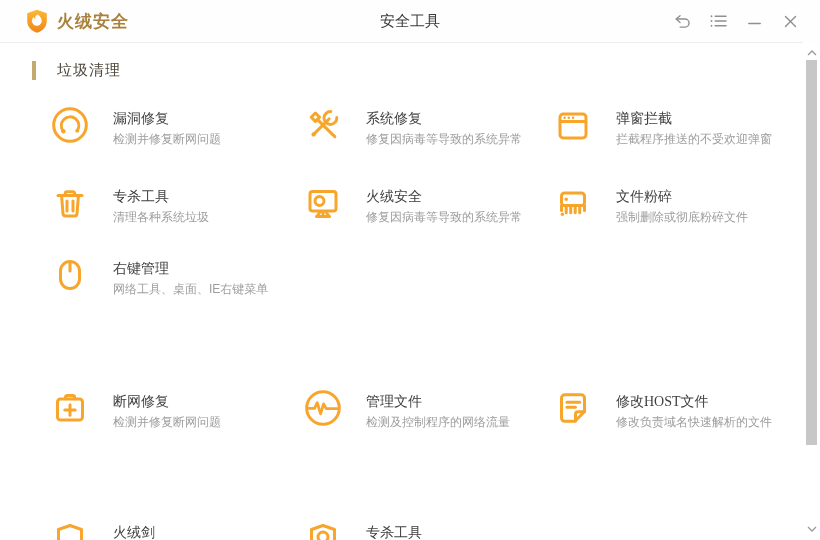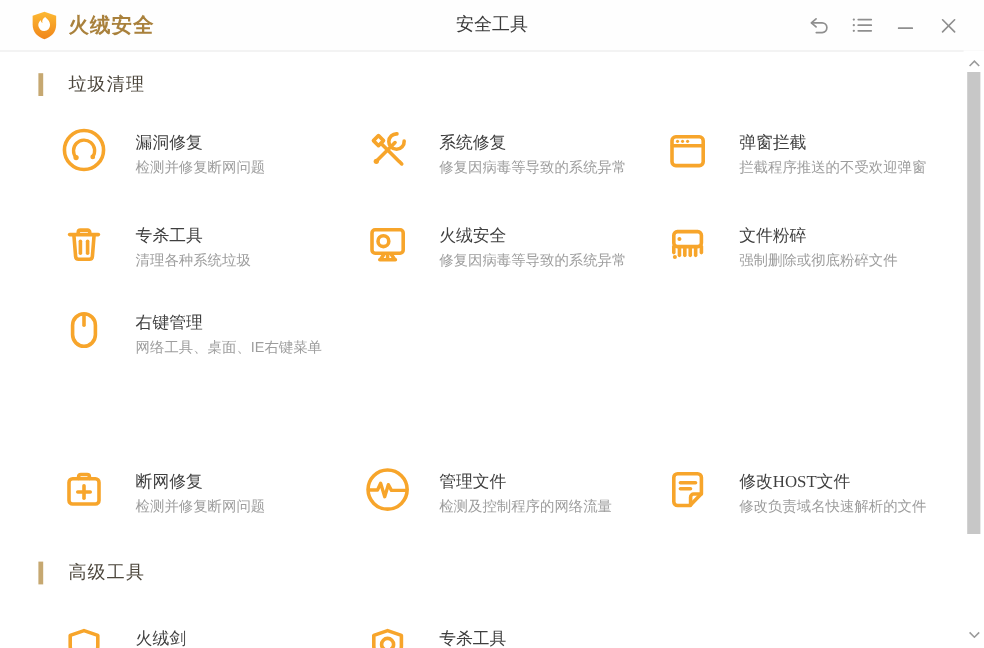--- a/index.html
+++ b/index.html
@@ -225,24 +225,20 @@
         <path d="M8.5 10 a3.2 3.2 0 0 1 3.2 -3.2 h16.6 a3.2 3.2 0 0 1 3.2 3.2 v13.5 l-9.5 9.8 h-10.3 a3.2 3.2 0 0 1 -3.2 -3.2 Z"></path>
         <path d="M31.3 23.7 h-6.2 a2.6 2.6 0 0 0 -2.6 2.6 v6.8"></path>
         <path d="M14 14.3 h12.6"></path>
         <path d="M14 19.3 h8.4"></path>
       </svg>
     </span>
     <div class="tname">修改HOST文件</div>
     <div class="tdesc">修改负责域名快速解析的文件</div>
   </div>
 
-  <div class="sec" style="top:467px">
-    <span class="sec-bar"></span>
-    <span class="sec-title">高级工具</span>
-  </div>
 
   <div class="item" style="left:50px;top:519px">
     <span class="ticon">
       <svg width="40" height="40" viewBox="0 0 40 40">
         <path d="M20 6.5 L31.5 10.5 V19 c0 8 -4.5 11.8 -11.5 14.5 C13.5 30.8 8.5 27 8.5 19 V10.5 Z"></path>
       </svg>
     </span>
     <div class="tname">火绒剑</div>
     <div class="tdesc"></div>
   </div>

